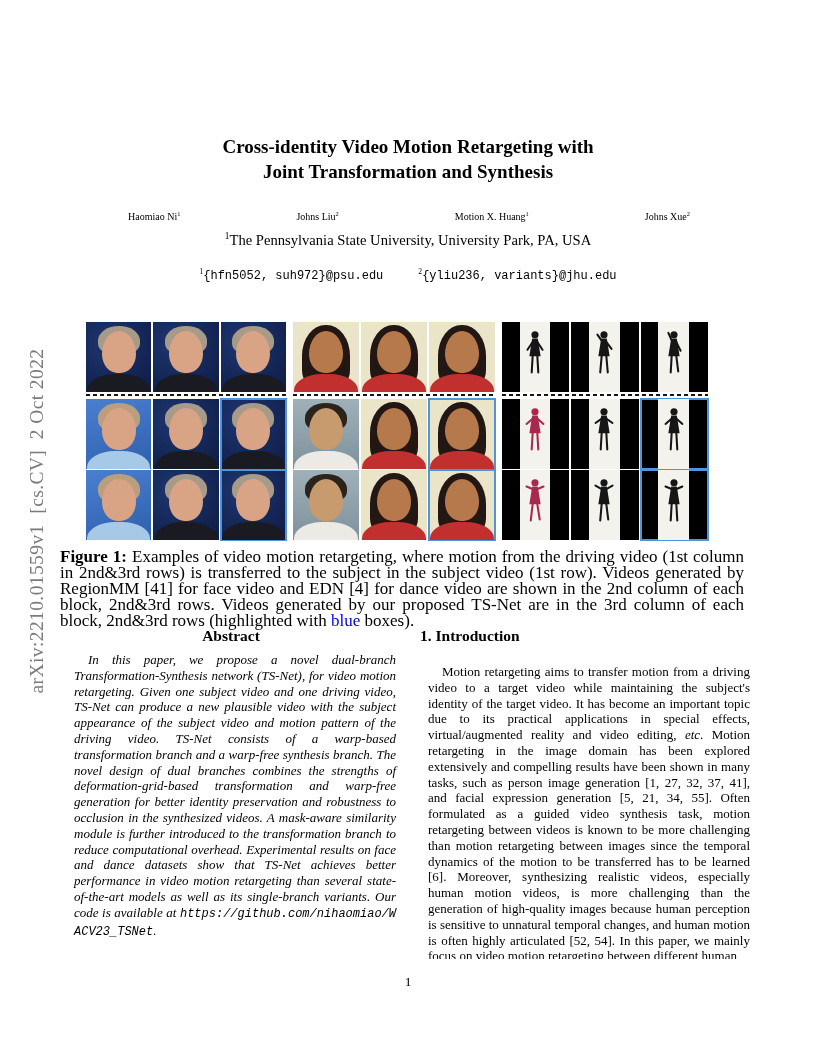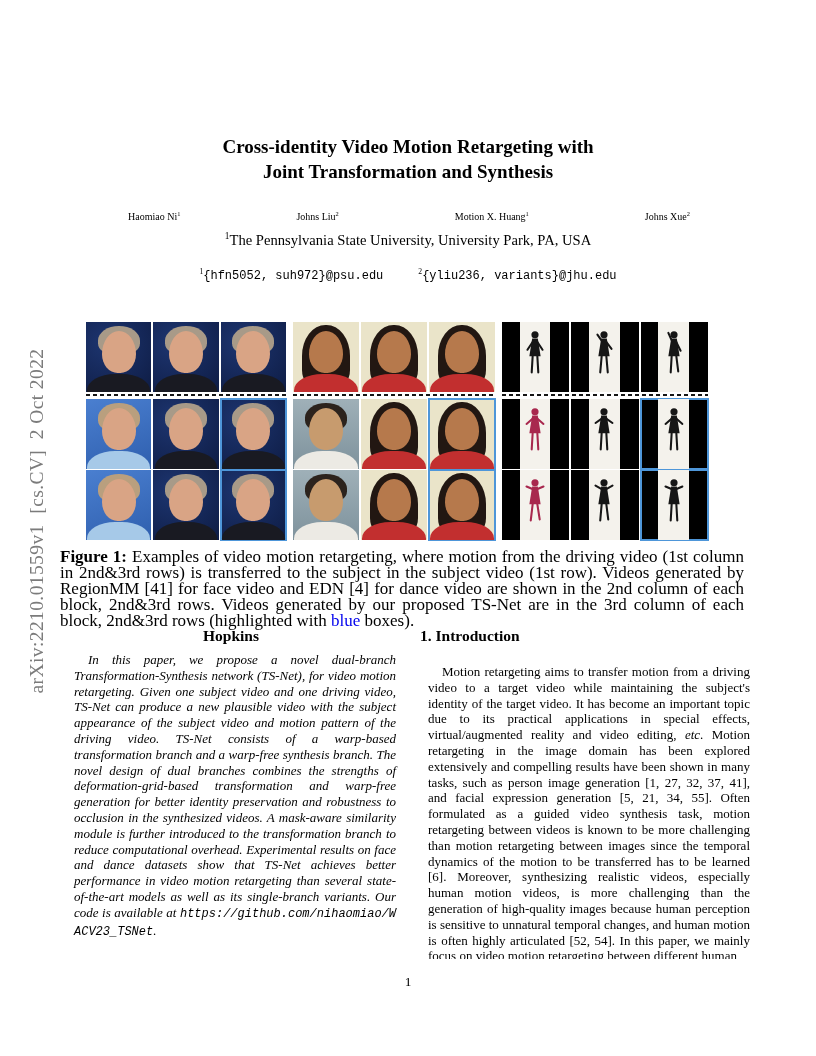--- a/index.html
+++ b/index.html
@@ -299,21 +299,21 @@
             <path class="limb" d="M9 12 L2 9 M13 12 L20 9 M8.5 28 L7.5 45 M13.5 28 L14.5 45"></path>
           </svg>
         </div>
     </div>
   </div>
 </div>
 
 <p class="caption"><b>Figure 1: </b><span>Examples of video motion retargeting, where motion from the driving video (1st column in 2nd&amp;3rd rows) is transferred to the subject in the subject video (1st row). Videos generated by RegionMM [41] for face video and EDN [4] for dance video are shown in the 2nd column of each block, 2nd&amp;3rd rows. Videos generated by our proposed TS-Net are in the 3rd column of each block, 2nd&amp;3rd rows (highlighted with </span><span class="blue">blue</span><span> boxes).</span></p>
 
 <div class="col left">
-  <h2 class="abs-head">Hopkins</h2>
+  <h2 class="abs-head">Abstract</h2>
   <p class="body-par abs-par"><span>In this paper, we propose a novel dual-branch Transformation-Synthesis network (TS-Net), for video motion retargeting. Given one subject video and one driving video, TS-Net can produce a new plausible video with the subject appearance of the subject video and motion pattern of the driving video. TS-Net consists of a warp-based transformation branch and a warp-free synthesis branch. The novel design of dual branches combines the strengths of deformation-grid-based transformation and warp-free generation for better identity preservation and robustness to occlusion in the synthesized videos. A mask-aware similarity module is further introduced to the transformation branch to reduce computational overhead. Experimental results on face and dance datasets show that TS-Net achieves better performance in video motion retargeting than several state-of-the-art models as well as its single-branch variants. Our code is available at </span><a class="code-url">https://github.com/nihaomiao/WACV23_TSNet</a><span>.</span></p>
 </div>
 
 <div class="col right">
   <h2 class="sec-head">1. Introduction</h2>
   <p class="body-par"><span>Motion retargeting aims to transfer motion from a driving video to a target video while maintaining the subject's identity of the target video. It has become an important topic due to its practical applications in special effects, virtual/augmented reality and video editing, </span><span class="em">etc</span><span>. Motion retargeting in the image domain has been explored extensively and compelling results have been shown in many tasks, such as person image generation [1, 27, 32, 37, 41], and facial expression generation [5, 21, 34, 55]. Often formulated as a guided video synthesis task, motion retargeting between videos is known to be more challenging than motion retargeting between images since the temporal dynamics of the motion to be transferred has to be learned [6]. Moreover, synthesizing realistic videos, especially human motion videos, is more challenging than the generation of high-quality images because human perception is sensitive to unnatural temporal changes, and human motion is often highly articulated [52, 54]. In this paper, we mainly focus on video motion retargeting between different human</span></p>
 </div>
 
 <div class="pageno">1</div>
 

